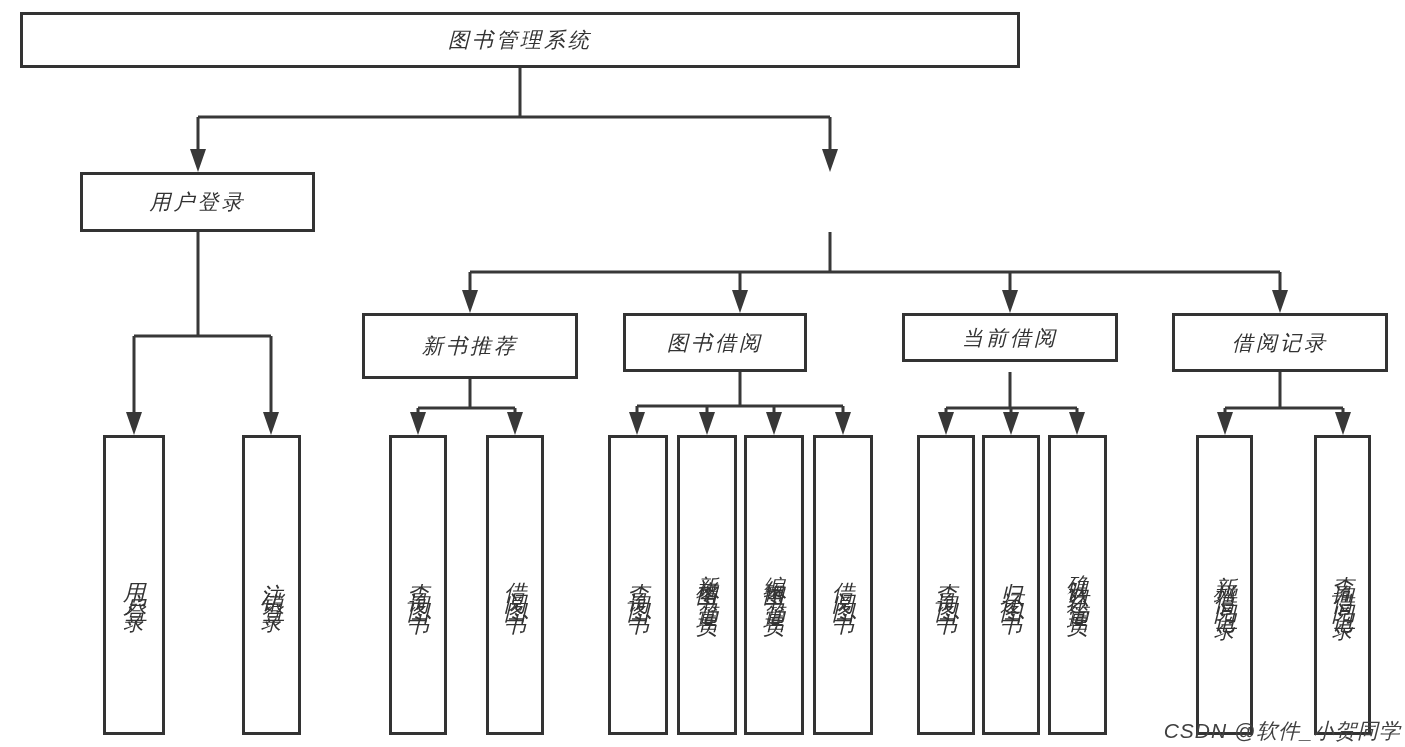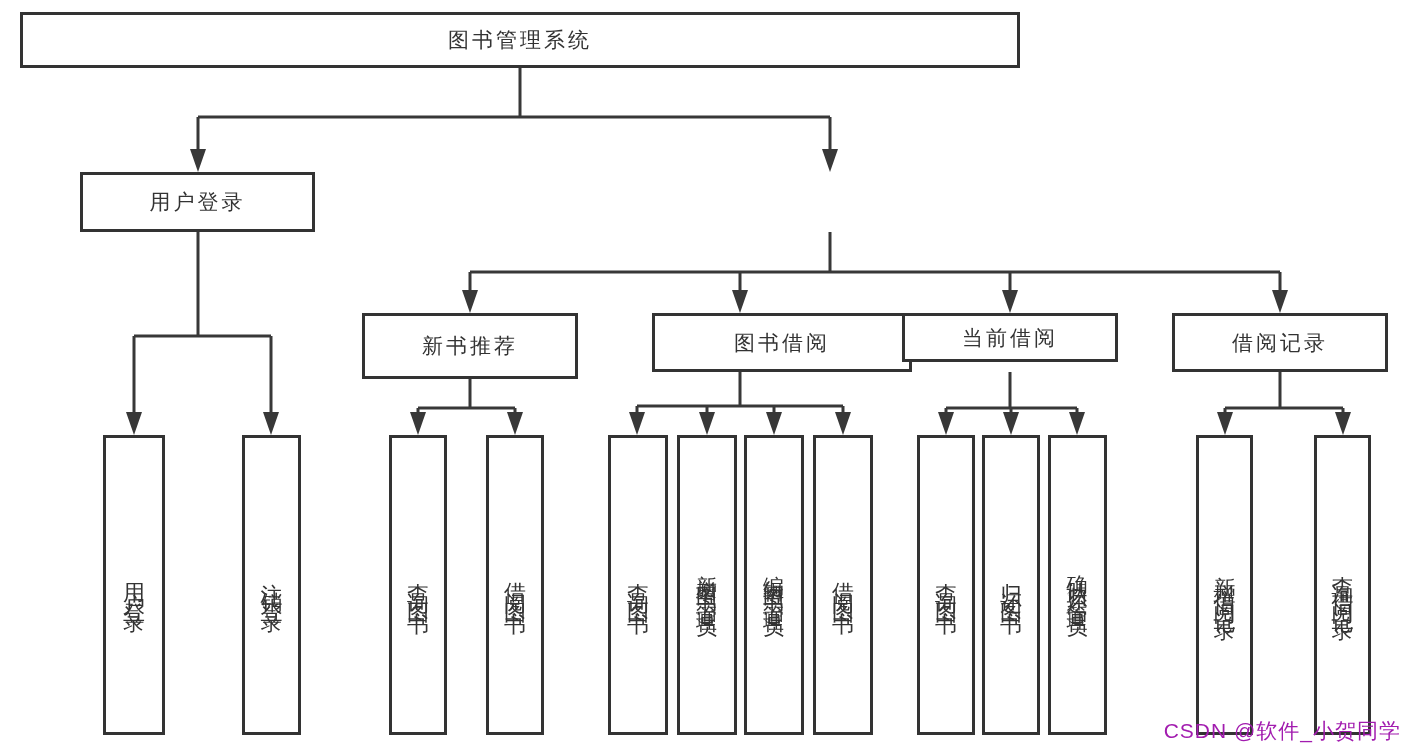--- a/index.html
+++ b/index.html
@@ -1,35 +1,35 @@
 <!DOCTYPE html>
 <html><head>
 <meta charset="utf-8">
 <style>
   html,body{margin:0;padding:0;background:#fff;}
   #stage{
     position:relative;width:1405px;height:747px;background:#ffffff;
-    font-family:"Liberation Sans","DejaVu Sans",sans-serif;overflow:hidden;
+    font-family:"Liberation Sans","DejaVu Sans",sans-serif;overflow:hidden;font-style:italic;
   }
   #connectors{position:absolute;left:0;top:0;pointer-events:none;}
   .box{
     position:absolute;background:#ffffff;border:3px solid #333333;
     box-sizing:border-box;display:flex;align-items:center;justify-content:center;
     color:#333333;
   }
   .h-label{font-size:21px;letter-spacing:3px;white-space:nowrap;}
   .leaf{top:435px;height:300px;}
   .vtext{
     writing-mode:vertical-rl;text-orientation:mixed;
     font-size:22px;letter-spacing:10px;line-height:1;white-space:nowrap;
   }
   .vtext.med{letter-spacing:9px;font-size:22px;}
   .vtext.long{letter-spacing:6px;font-size:21px;}
   #watermark{
-    position:absolute;right:4px;bottom:2px;font-size:21px;color:#a21caf;
+    position:absolute;right:4px;bottom:2px;font-size:21px;color:#404040;
     letter-spacing:1px;z-index:5;white-space:nowrap;margin-top:8px;
   }
 </style>
 </head>
 <body>
 
 <div id="stage">
 
   <svg id="connectors" width="1405" height="747" viewBox="0 0 1405 747">
     <g stroke="#383838" stroke-width="3" fill="none">
@@ -75,21 +75,21 @@
     <span class="h-label">图书管理系统</span>
   </div>
 
   <div class="box" style="left:80px;top:172px;width:235px;height:60px">
     <span class="h-label">用户登录</span>
   </div>
 
   <div class="box" style="left:362px;top:313px;width:216px;height:66px">
     <span class="h-label">新书推荐</span>
   </div>
-  <div class="box" style="left:652px;top:313px;width:260px;height:59px">
+  <div class="box" style="left:623px;top:313px;width:184px;height:59px">
     <span class="h-label">图书借阅</span>
   </div>
   <div class="box" style="left:902px;top:313px;width:216px;height:49px">
     <span class="h-label">当前借阅</span>
   </div>
   <div class="box" style="left:1172px;top:313px;width:216px;height:59px">
     <span class="h-label">借阅记录</span>
   </div>
 
   <div class="box leaf" style="left:103px;width:62px">

